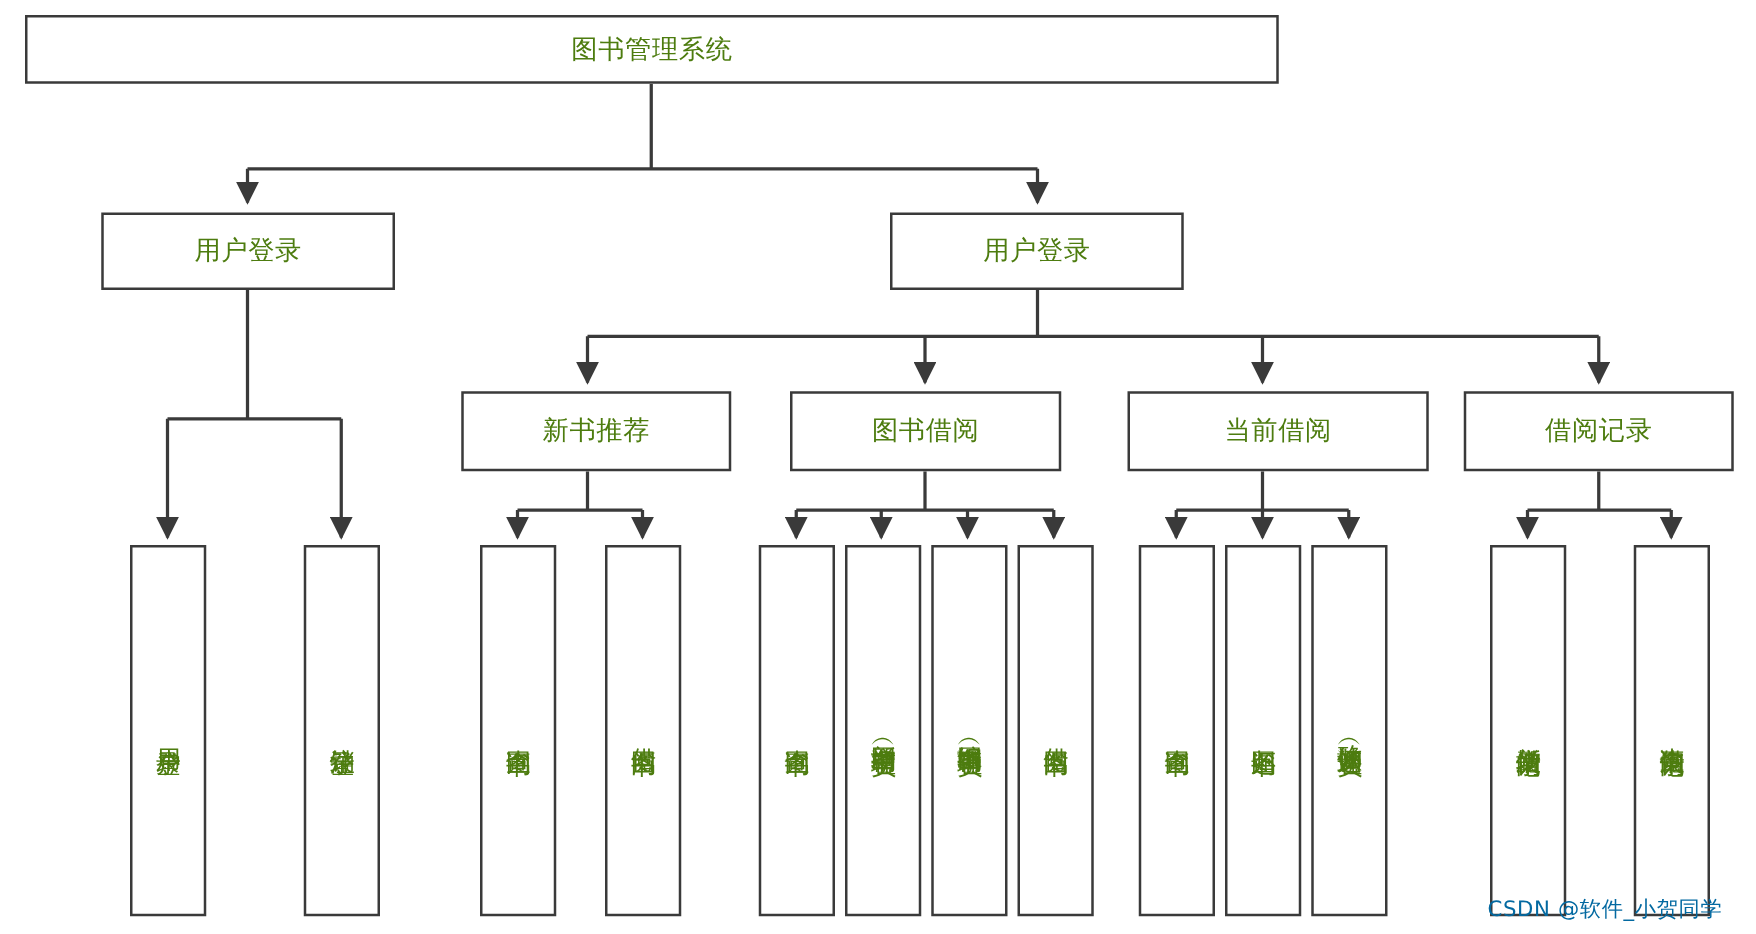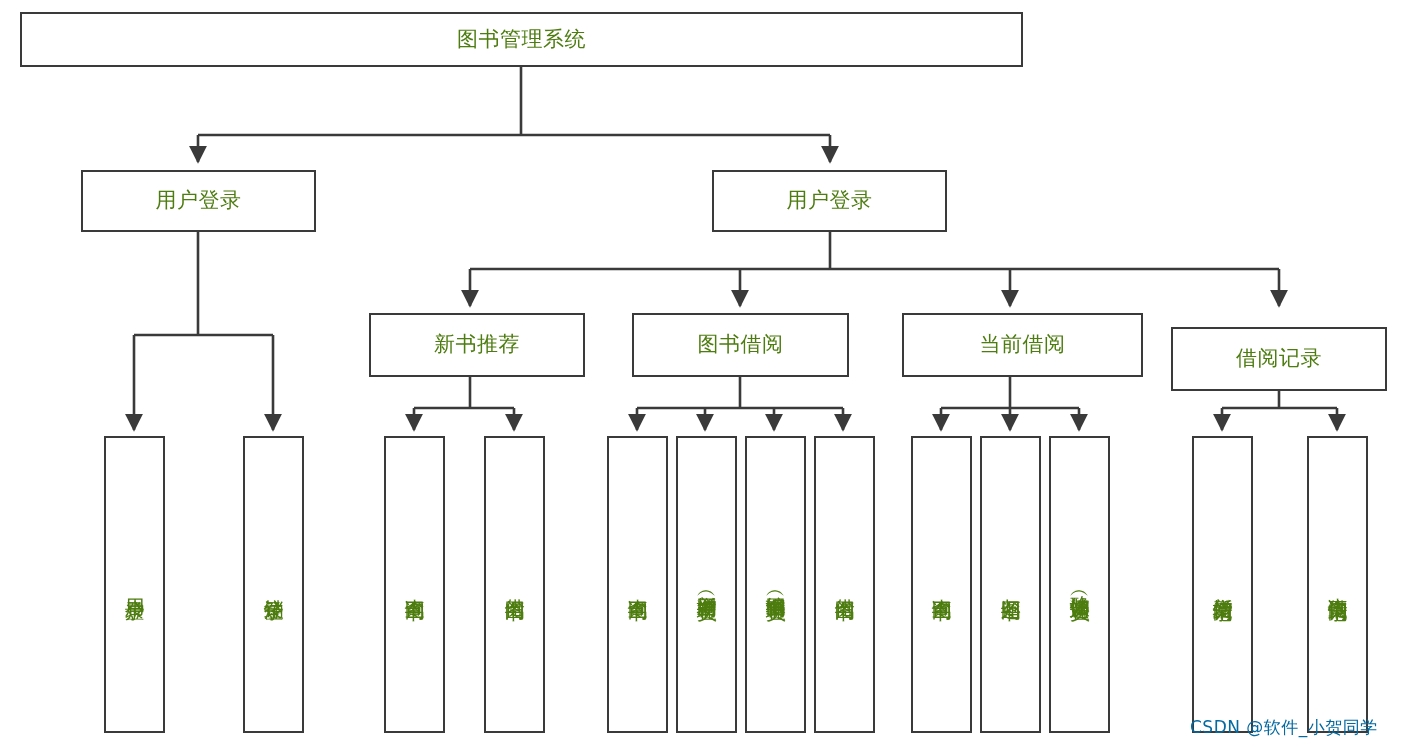--- a/index.html
+++ b/index.html
@@ -138,21 +138,21 @@
 
   <div class="node horizontal" style="left:369px; top:313px; width:216px; height:64px;">
     <span class="label">新书推荐</span>
   </div>
   <div class="node horizontal" style="left:632px; top:313px; width:217px; height:64px;">
     <span class="label">图书借阅</span>
   </div>
   <div class="node horizontal" style="left:902px; top:313px; width:241px; height:64px;">
     <span class="label">当前借阅</span>
   </div>
-  <div class="node horizontal" style="left:1171px; top:327px; width:216px; height:64px;">
+  <div class="node horizontal" style="left:1171px; top:313px; width:216px; height:64px;">
     <span class="label">借阅记录</span>
   </div>
 
   <div class="node vertical" style="left:104px; top:436px; width:61px; height:297px;">
     <span class="label">用户登录</span>
   </div>
   <div class="node vertical" style="left:243px; top:436px; width:61px; height:297px;">
     <span class="label">注销登录</span>
   </div>
 

